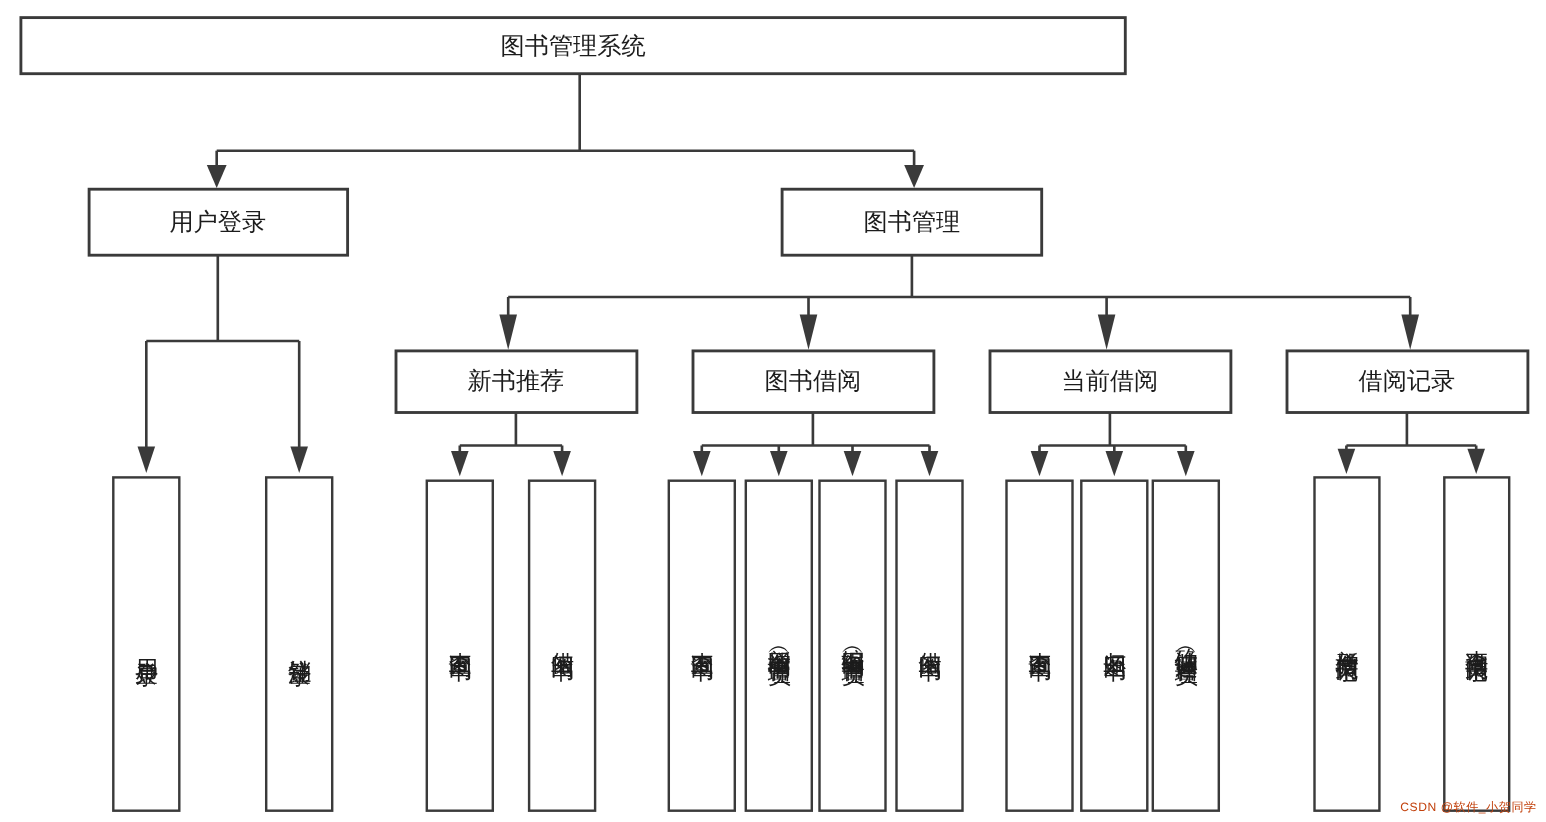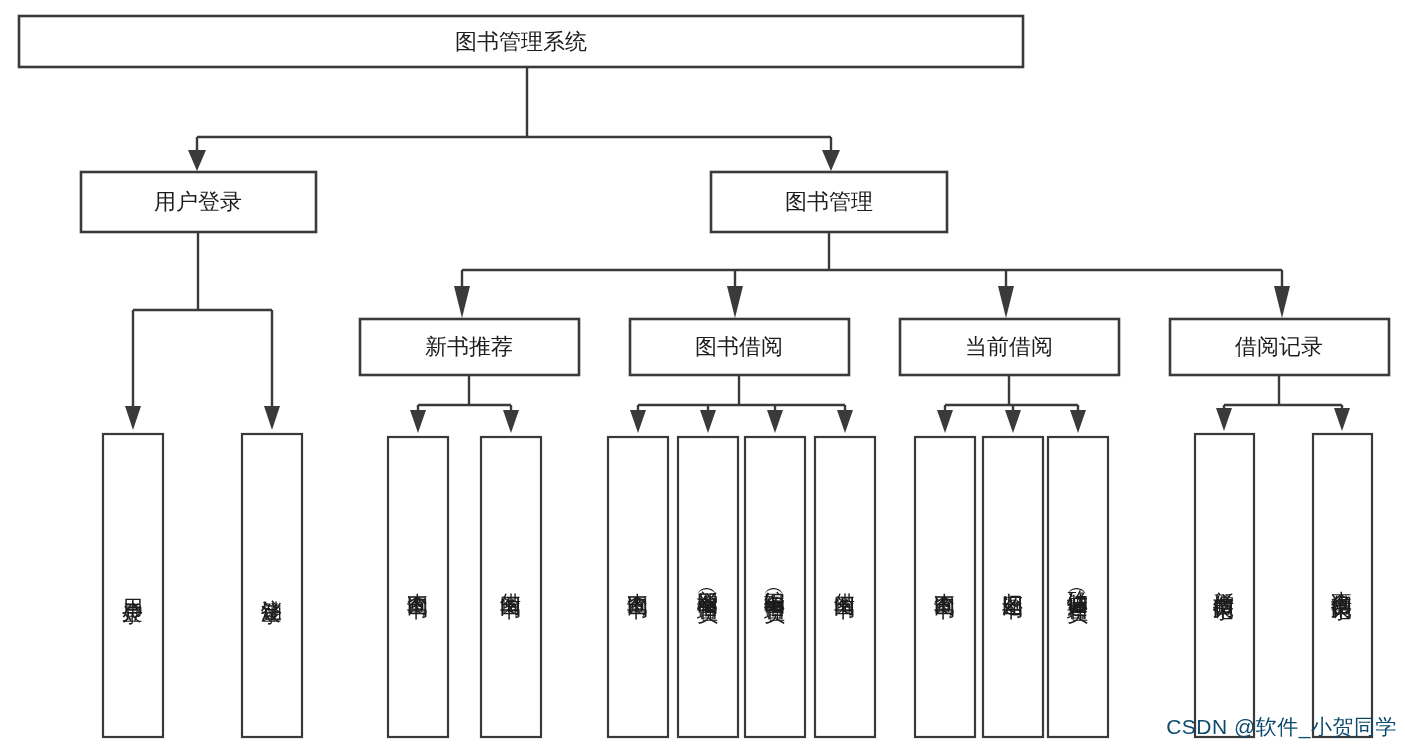--- a/index.html
+++ b/index.html
@@ -57,22 +57,22 @@
     writing-mode: vertical-rl;
     text-orientation: upright;
     letter-spacing: 2px;
     dominant-baseline: central;
   }
   .watermark {
     position: absolute;
     right: 8px;
     bottom: 6px;
     font-family: "Liberation Sans", "DejaVu Sans", sans-serif;
-    font-size: 21px;
-    color: #0c4a6e;
+    font-size: 11px;
+    color: #c2410c;
     letter-spacing: 0.5px;
     white-space: nowrap;
     user-select: none;
   }
 </style>
 </head>
 <body>
 
 <div id="diagram-root">
 

